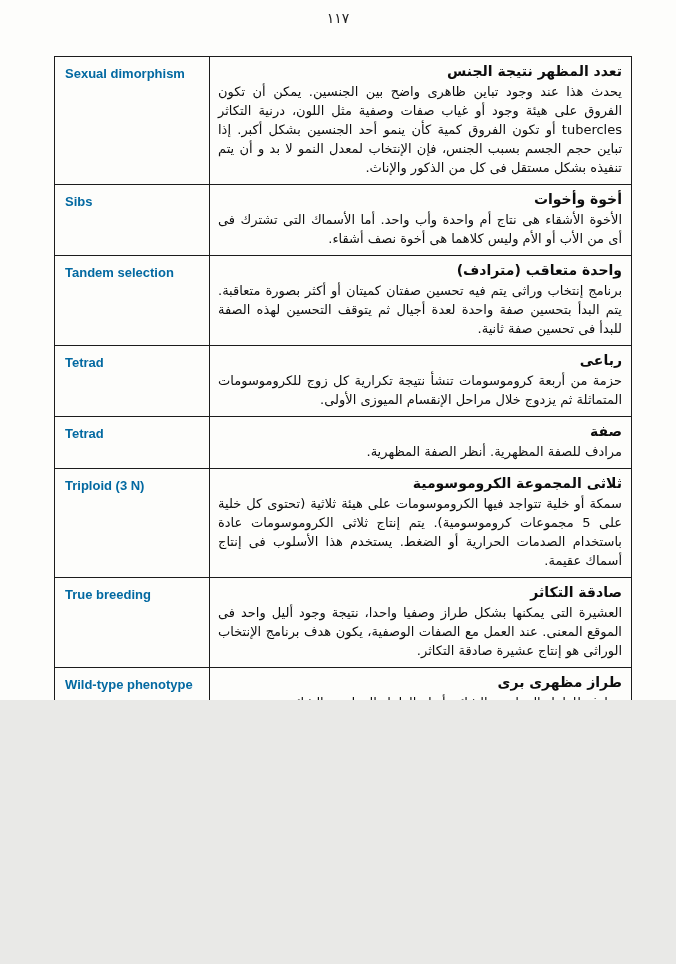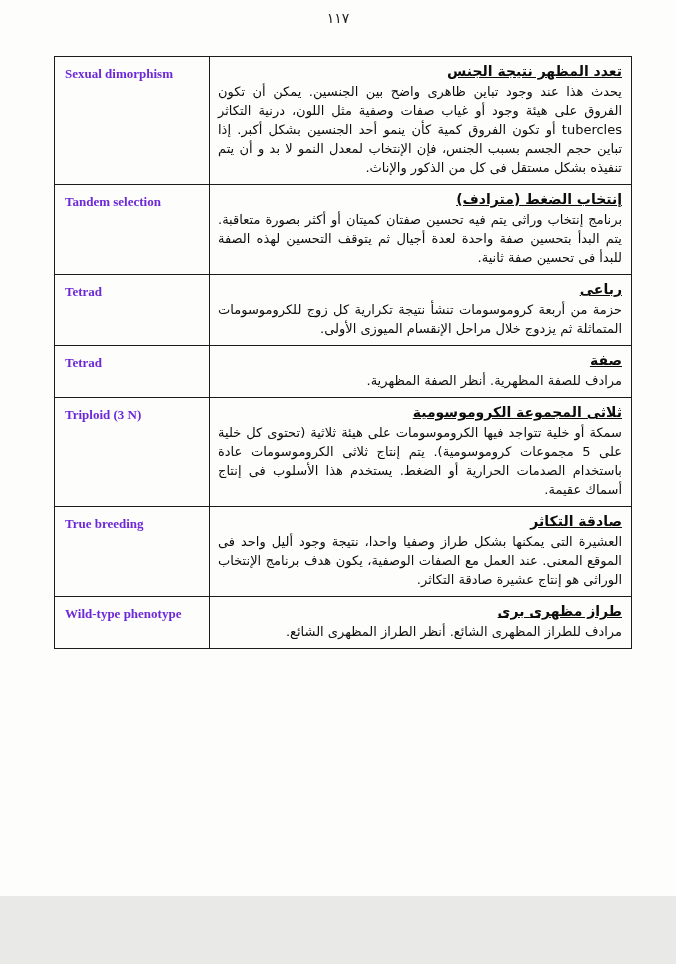--- a/index.html
+++ b/index.html
@@ -4,21 +4,21 @@
 <style>
   html, body {
     margin: 0;
     padding: 0;
     background: #e9e9e7;
     font-family: "DejaVu Sans", sans-serif;
   }
   .sheet {
     position: relative;
     width: 676px;
-    height: 896px;
+    height: 700px;
     margin: 0 auto;
     background: #fdfdfb;
     overflow: hidden;
     color: #111;
   }
   .page-number {
     position: absolute;
     top: 10px;
     left: 0;
     right: 0;
@@ -35,44 +35,43 @@
     border-collapse: collapse;
     table-layout: fixed;
   }
   table.glossary td {
     border: 1.6px solid #1c1c1c;
     vertical-align: top;
   }
   td.term-cell {
     width: 138px;
     padding: 9px 6px 9px 10px;
-    font-family: Liberation Serif, serif;
+    font-family: Liberation Sans, sans-serif;
     font-weight: bold;
     font-size: 13px;
     line-height: 16px;
-    color: #6d28d9;
+    color: #0369a1;
     text-align: left;
     direction: ltr;
   }
   td.def-cell {
     padding: 4px 9px 7px 8px;
     direction: rtl;
     text-align: justify;
     font-size: 13px;
     line-height: 19px;
     color: #0d0d0d;
   }
   .ar-heading {
     display: block;
     font-weight: bold;
     font-size: 14px;
     line-height: 20px;
     text-align: right;
     margin-bottom: 1px;
-    text-decoration: underline;
   }
   .ar-body {
     display: block;
   }
 </style>
 </head>
 <body>
 
 <div class="sheet">
 
@@ -81,23 +80,30 @@
   <table class="glossary">
     <tbody>
       <tr>
         <td class="term-cell">Sexual dimorphism</td>
         <td class="def-cell">
           <span class="ar-heading">تعدد المظهر نتيجة الجنس</span>
           <span class="ar-body">يحدث هذا عند وجود تباين ظاهرى واضح بين الجنسين. يمكن أن تكون الفروق على هيئة وجود أو غياب صفات وصفية مثل اللون، درنية التكاثر tubercles أو تكون الفروق كمية كأن ينمو أحد الجنسين بشكل أكبر. إذا تباين حجم الجسم بسبب الجنس، فإن الإنتخاب لمعدل النمو لا بد و أن يتم تنفيذه بشكل مستقل فى كل من الذكور والإناث.</span>
         </td>
       </tr>
       <tr>
+        <td class="term-cell">Sibs</td>
+        <td class="def-cell">
+          <span class="ar-heading">أخوة وأخوات</span>
+          <span class="ar-body">الأخوة الأشقاء هى نتاج أم واحدة وأب واحد. أما الأسماك التى تشترك فى أى من الأب أو الأم وليس كلاهما هى أخوة نصف أشقاء.</span>
+        </td>
+      </tr>
+      <tr>
         <td class="term-cell">Tandem selection</td>
         <td class="def-cell">
-          <span class="ar-heading">إنتخاب الضغط (مترادف)</span>
+          <span class="ar-heading">واحدة متعاقب (مترادف)</span>
           <span class="ar-body">برنامج إنتخاب وراثى يتم فيه تحسين صفتان كميتان أو أكثر بصورة متعاقبة. يتم البدأ بتحسين صفة واحدة لعدة أجيال ثم يتوقف التحسين لهذه الصفة للبدأ فى تحسين صفة ثانية.</span>
         </td>
       </tr>
       <tr>
         <td class="term-cell">Tetrad</td>
         <td class="def-cell">
           <span class="ar-heading">رباعى</span>
           <span class="ar-body">حزمة من أربعة كروموسومات تنشأ نتيجة تكرارية كل زوج للكروموسومات المتماثلة ثم يزدوج خلال مراحل الإنقسام الميوزى الأولى.</span>
         </td>
       </tr>

